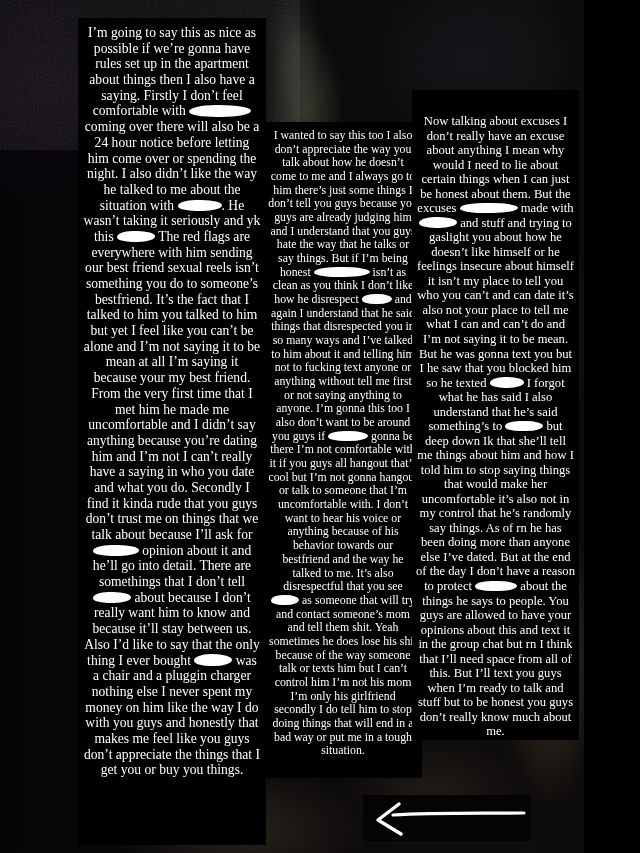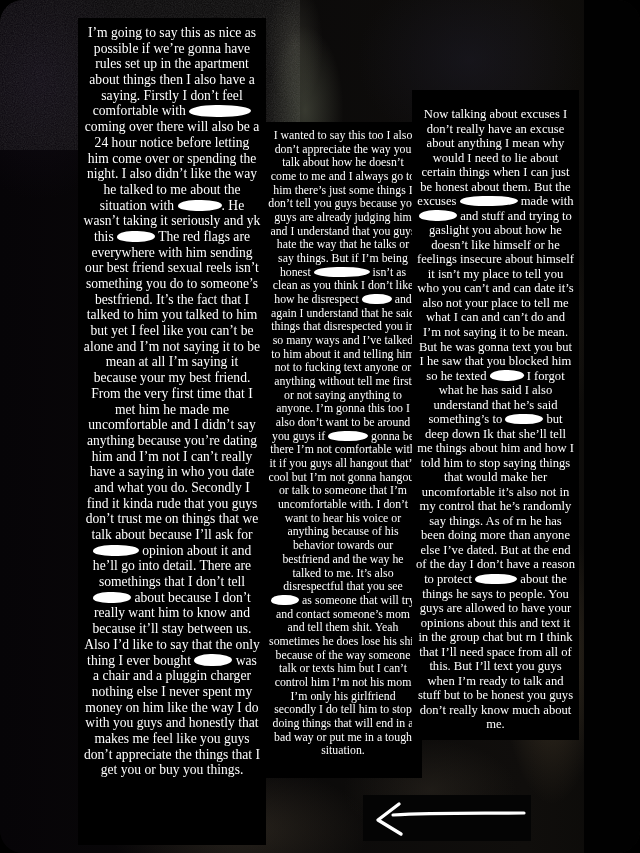--- a/index.html
+++ b/index.html
@@ -1,20 +1,19 @@
 <!DOCTYPE html>
 <html><head>
 <meta charset="utf-8">
 <style>
   html,body{margin:0;padding:0;background:#000;}
   .stage{
     position:relative;width:640px;height:853px;overflow:hidden;
     background:#050505;
     font-family:"Liberation Serif", serif;
-    border-radius:23px;
   }
   
   .photo{
     position:absolute;inset:0;
     background:
       radial-gradient(ellipse 55px 120px at 305px 110px, rgba(150,158,130,0.32), transparent 70%),
       radial-gradient(ellipse 40px 90px at 295px 45px, rgba(140,140,120,0.22), transparent 70%),
       radial-gradient(ellipse 70px 200px at 552px 660px, rgba(125,105,75,0.40), transparent 72%),
       radial-gradient(ellipse 60px 160px at 548px 330px, rgba(100,85,60,0.25), transparent 72%),
       radial-gradient(ellipse 180px 90px at 240px 830px, rgba(115,100,78,0.28), transparent 72%),
@@ -26,21 +25,21 @@
   .noise{position:absolute;inset:0;opacity:.16;pointer-events:none;}
   .right-black-bar{position:absolute;top:0;right:0;width:56px;height:853px;background:#010101;}
   
   .txtbox{
     position:absolute;background:#000;color:#fff;text-align:center;
     overflow:hidden;box-sizing:border-box;
   }
   .txtbox p{margin:0;}
   .box-left   {left:78px;  top:18px;  width:188px; height:827px; padding:7px 5px; font-size:13.6px; line-height:1.155;}
   .box-middle {left:264px; top:122px; width:158px; height:656px; padding:7px 4px; font-size:11.8px; line-height:1.16;}
-  .box-right  {left:412px; top:90px;  width:167px; height:650px; padding:17px 4px; font-size:12.6px; line-height:1.155;}
+  .box-right  {left:412px; top:90px;  width:167px; height:650px; padding:24px 4px; font-size:12.6px; line-height:1.155;}
   .redact{
     display:inline-block;background:#fff;height:0.82em;
     border-radius:46% 54% 52% 48% / 62% 55% 60% 50%;
     vertical-align:-0.08em;
   }
   .arrow-box{
     position:absolute;left:363px;top:795px;width:168px;height:46px;background:#040404;
   }
   .arrow-box svg{display:block;width:100%;height:100%;}
 </style>

